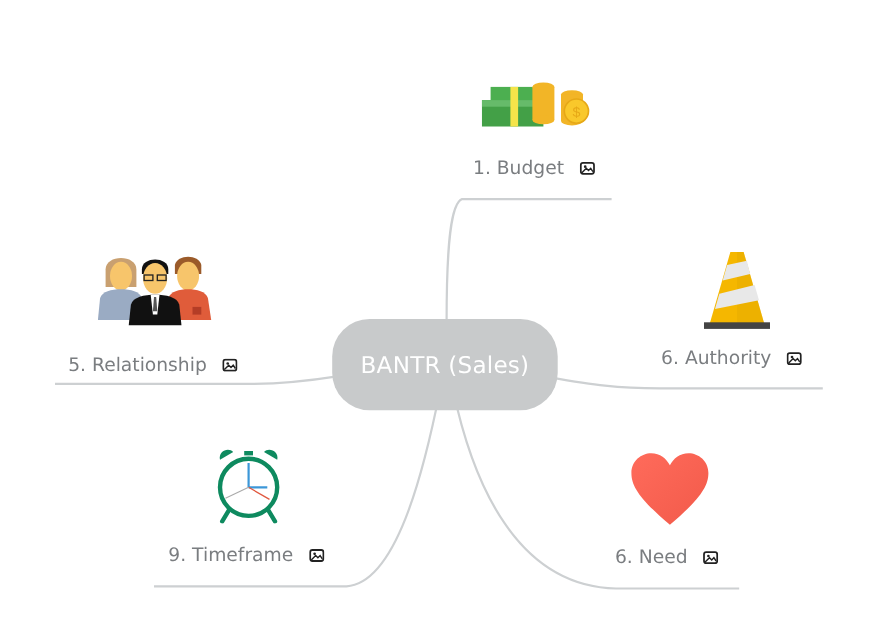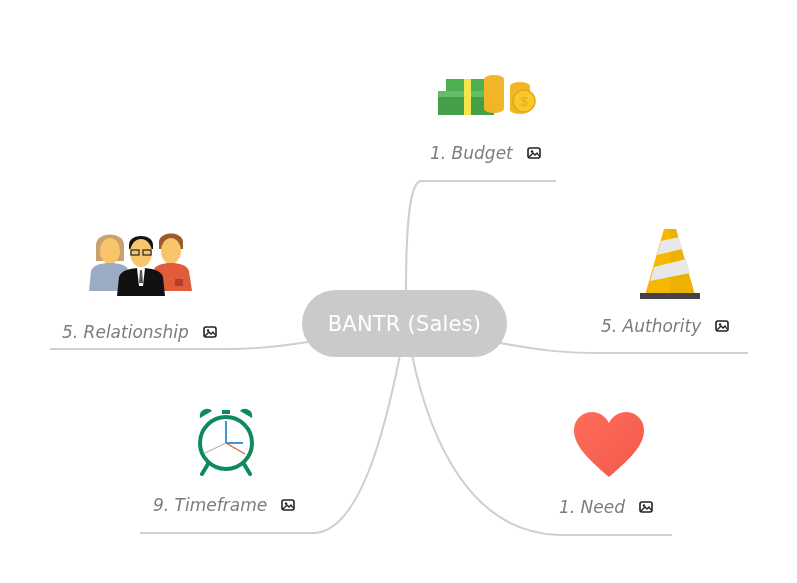--- a/index.html
+++ b/index.html
@@ -1,27 +1,27 @@
 <!DOCTYPE html>
 <html><head>
 <meta charset="utf-8">
 <style>
   html, body { margin:0; padding:0; background:#ffffff; }
   body { width:797px; height:583px; position:relative; overflow:hidden;
          font-family:"DejaVu Sans", "Liberation Sans", sans-serif; }
   #canvas { position:absolute; left:0; top:0; width:797px; height:583px; }
   .central {
-    position:absolute; left:302px; top:290px; width:205px; height:67px;
+    position:absolute; left:302px; top:290px; width:205px; height:83px;
     border-radius:34px; background:#c8cacb; color:#ffffff;
     display:flex; align-items:center; justify-content:center;
     font-size:21px; letter-spacing:0.2px;
   }
   .branch-label {
     position:absolute; font-size:17px; color:#7a7d80; white-space:nowrap;
-    display:flex; align-items:center; gap:14px;font-style:italic;
+    display:flex; align-items:center; gap:14px;
   }
   .img-icon { width:14px; height:12px; display:inline-block; }
   .topic-img { position:absolute; }
 </style>
 </head>
 <body>
 
 <div id="canvas">
 
   <svg width="797" height="583" style="position:absolute;left:0;top:0">
@@ -71,40 +71,40 @@
 
   <svg class="topic-img" style="left:639px;top:229px" width="62" height="71" viewBox="0 0 62 71">
     <polygon points="25,0 37,0 56,66 6,66" fill="#f5b700"></polygon>
     <polygon points="31,0 37,0 56,66 31,66" fill="#e0a600" opacity="0.35"></polygon>
     <polygon points="22,12 40,8 43,20 18,26" fill="#e8e8e8"></polygon>
     <polygon points="15,38 47,30 51,44 11,52" fill="#e8e8e8"></polygon>
     <rect x="1" y="64" width="60" height="6" fill="#444"></rect>
   </svg>
 
   <div class="branch-label" style="left:601px;top:316px">
-    <span>5. Authority</span>
+    <span>6. Authority</span>
     <svg class="img-icon" viewBox="0 0 14 12">
       <rect x="1" y="1" width="12" height="10" rx="2" fill="none" stroke="#222" stroke-width="1.6"></rect>
       <circle cx="5" cy="4.5" r="1.2" fill="#222"></circle>
       <path d="M2 10 L6 6 L8 8 L10 6 L12 9" fill="none" stroke="#222" stroke-width="1.3"></path>
     </svg>
   </div>
 
   <svg class="topic-img" style="left:573px;top:411px" width="72" height="68" viewBox="0 0 72 68">
     <defs>
       <linearGradient id="hg" x1="0" y1="0" x2="1" y2="1">
         <stop offset="0" stop-color="#ff6b5b"></stop>
         <stop offset="1" stop-color="#f25a4a"></stop>
       </linearGradient>
     </defs>
     <path d="M36 66 C 10 44, 1 32, 1 19 C 1 8, 10 1, 19 1 C 27 1, 33 6, 36 12 C 39 6, 45 1, 53 1 C 62 1, 71 8, 71 19 C 71 32, 62 44, 36 66 Z" fill="url(#hg)"></path>
   </svg>
 
   <div class="branch-label" style="left:559px;top:497px">
-    <span>1. Need</span>
+    <span>6. Need</span>
     <svg class="img-icon" viewBox="0 0 14 12">
       <rect x="1" y="1" width="12" height="10" rx="2" fill="none" stroke="#222" stroke-width="1.6"></rect>
       <circle cx="5" cy="4.5" r="1.2" fill="#222"></circle>
       <path d="M2 10 L6 6 L8 8 L10 6 L12 9" fill="none" stroke="#222" stroke-width="1.3"></path>
     </svg>
   </div>
 
   <svg class="topic-img" style="left:194px;top:406px" width="64" height="70" viewBox="0 0 64 70">
     <path d="M6 12 C 4 4, 14 0, 18 5 Z" fill="#0e8a5f"></path>
     <path d="M58 12 C 60 4, 50 0, 46 5 Z" fill="#0e8a5f"></path>

